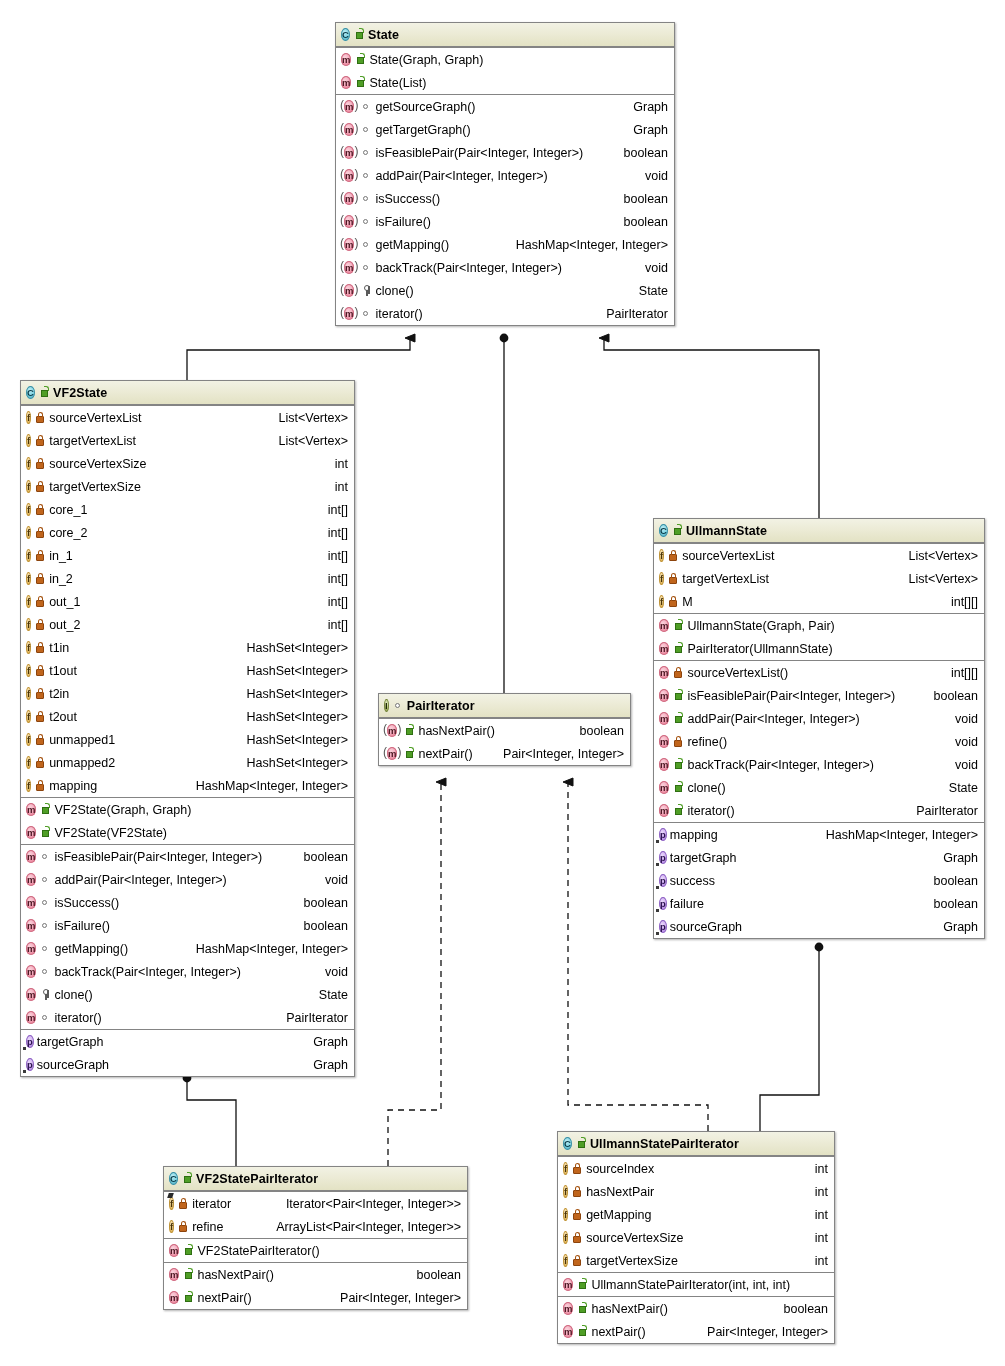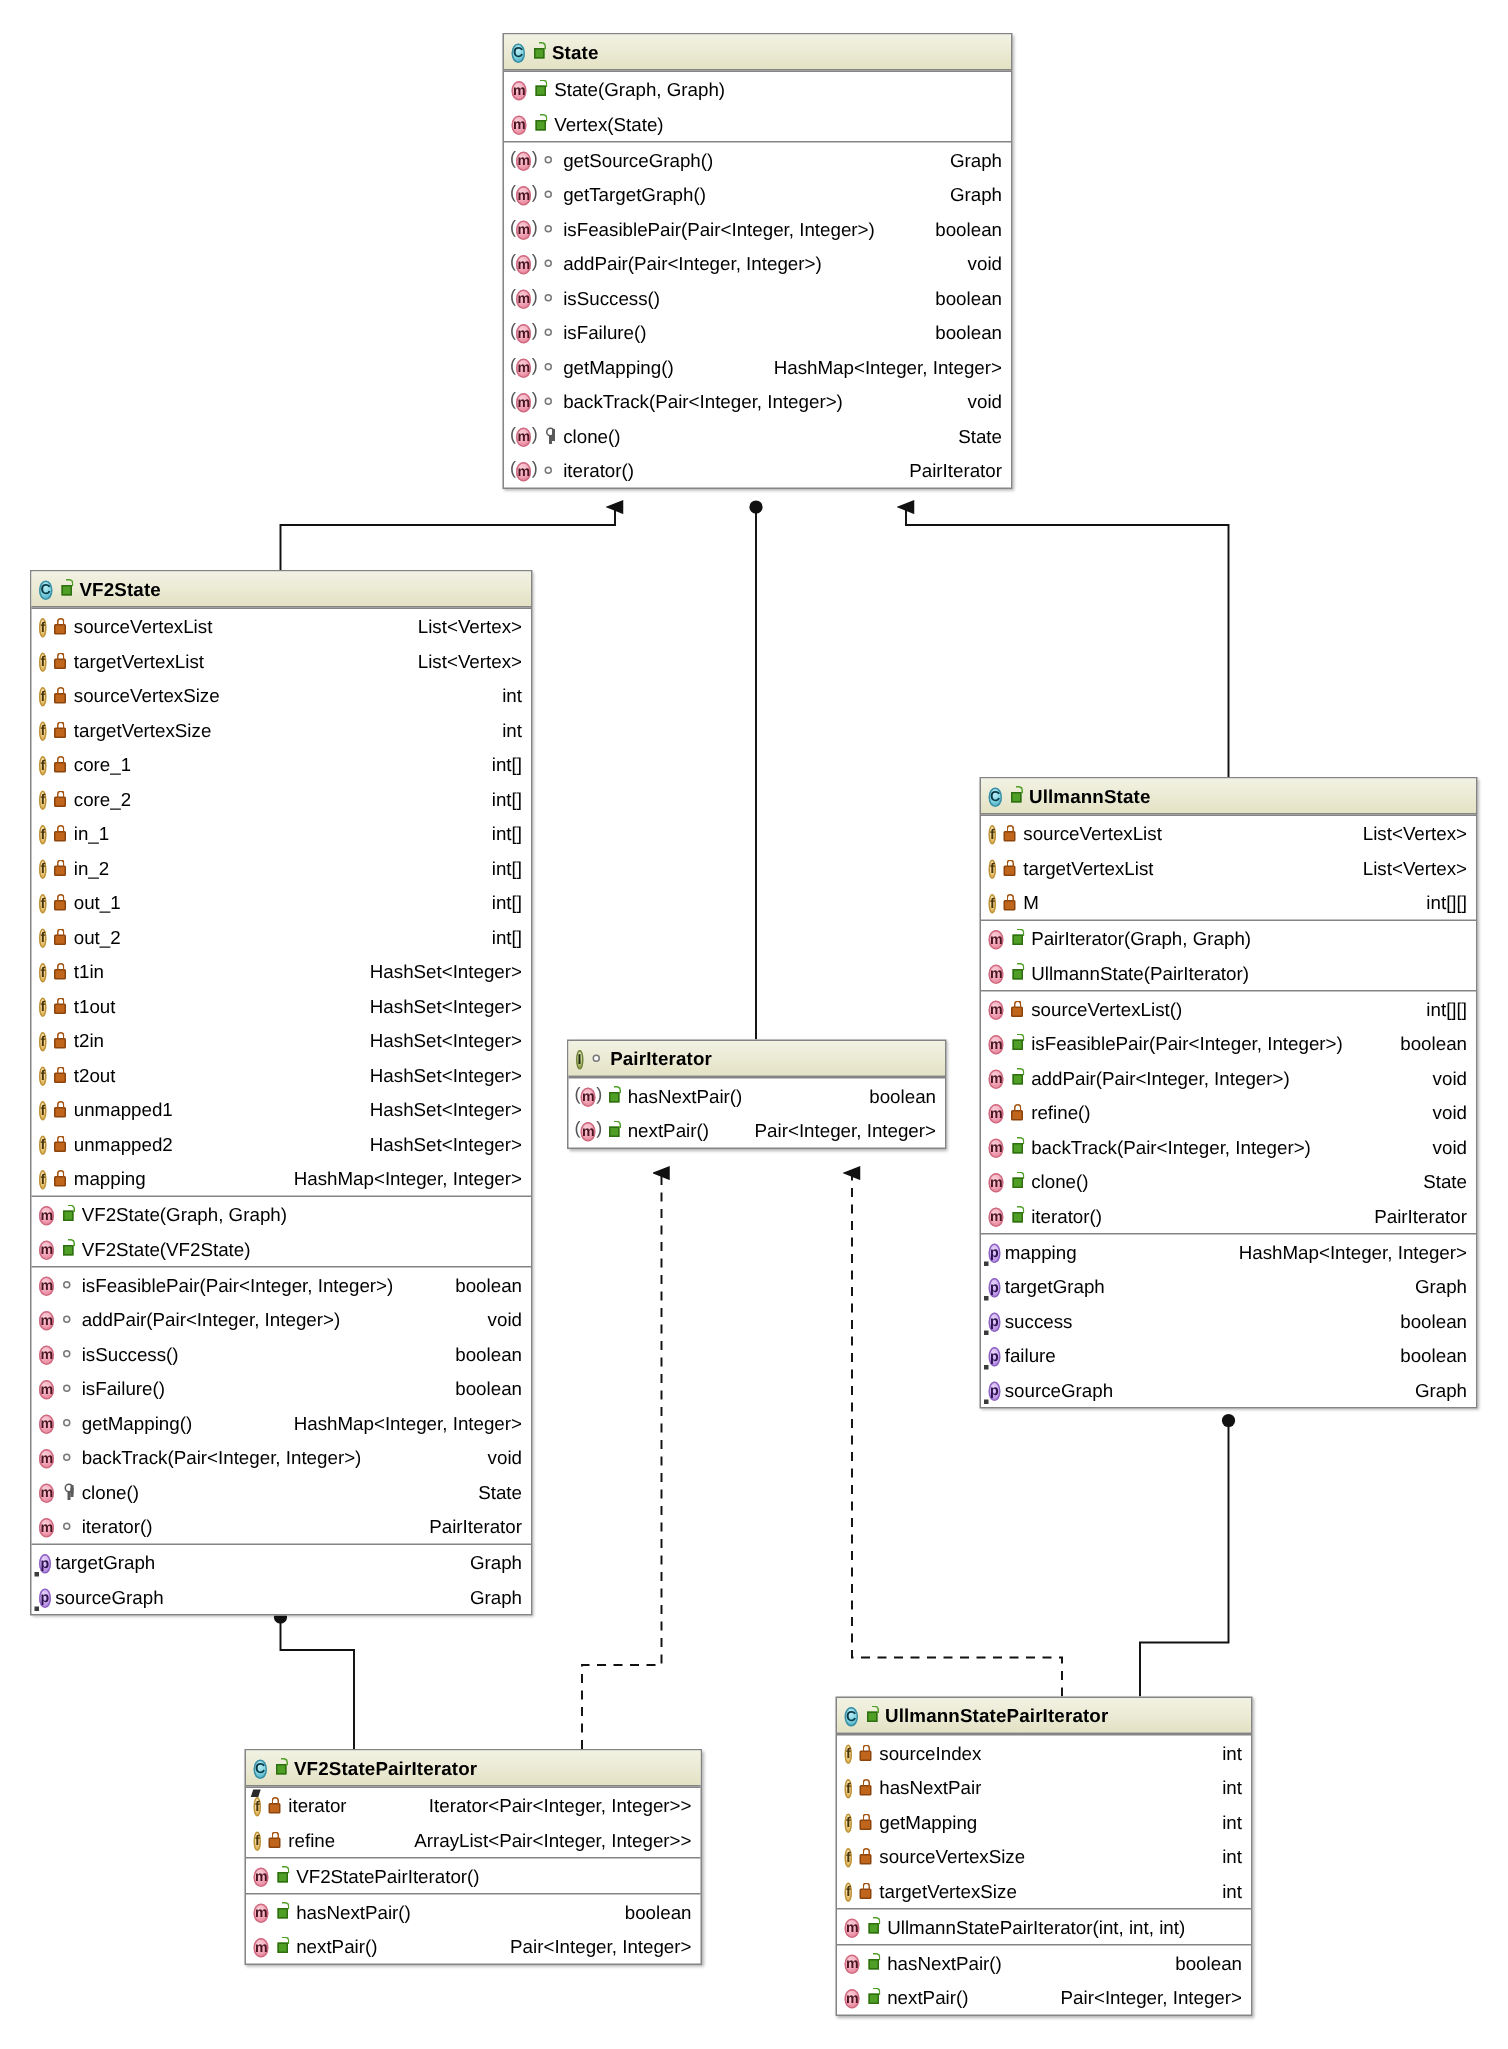--- a/index.html
+++ b/index.html
@@ -285,21 +285,21 @@
       </div>
       <div class="compartment">
         <div class="row">
           <span class="ic"><span class="badge badge-m">m</span></span>
           <span class="vis vis-public"></span>
           <span class="sig">State(Graph, Graph)</span>
         </div>
         <div class="row">
           <span class="ic"><span class="badge badge-m">m</span></span>
           <span class="vis vis-public"></span>
-          <span class="sig">Vertex(State)</span>
+          <span class="sig">State(List)</span>
         </div>
       </div>
       <div class="compartment">
         <div class="row">
           <span class="ic paren"><span class="badge badge-m">m</span></span>
           <span class="vis vis-impl"></span>
           <span class="sig">getSourceGraph()</span>
           <span class="rtype">Graph</span>
         </div>
         <div class="row">
@@ -568,26 +568,26 @@
           <span class="ic"><span class="badge badge-f">f</span></span>
           <span class="vis vis-private"></span>
           <span class="sig">M</span>
           <span class="rtype">int[][]</span>
         </div>
       </div>
       <div class="compartment">
         <div class="row">
           <span class="ic"><span class="badge badge-m">m</span></span>
           <span class="vis vis-public"></span>
-          <span class="sig">PairIterator(Graph, Graph)</span>
-        </div>
-        <div class="row">
-          <span class="ic"><span class="badge badge-m">m</span></span>
-          <span class="vis vis-public"></span>
-          <span class="sig">UllmannState(PairIterator)</span>
+          <span class="sig">UllmannState(Graph, Pair)</span>
+        </div>
+        <div class="row">
+          <span class="ic"><span class="badge badge-m">m</span></span>
+          <span class="vis vis-public"></span>
+          <span class="sig">PairIterator(UllmannState)</span>
         </div>
       </div>
       <div class="compartment">
         <div class="row">
           <span class="ic"><span class="badge badge-m">m</span></span>
           <span class="vis vis-private"></span>
           <span class="sig">sourceVertexList()</span>
           <span class="rtype">int[][]</span>
         </div>
         <div class="row">

